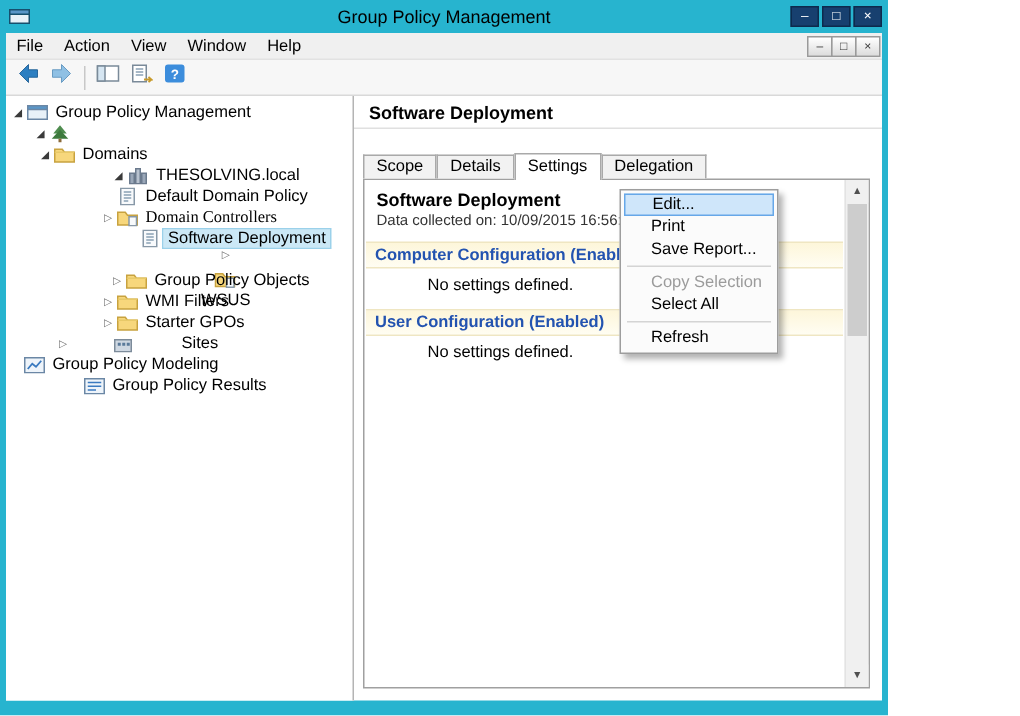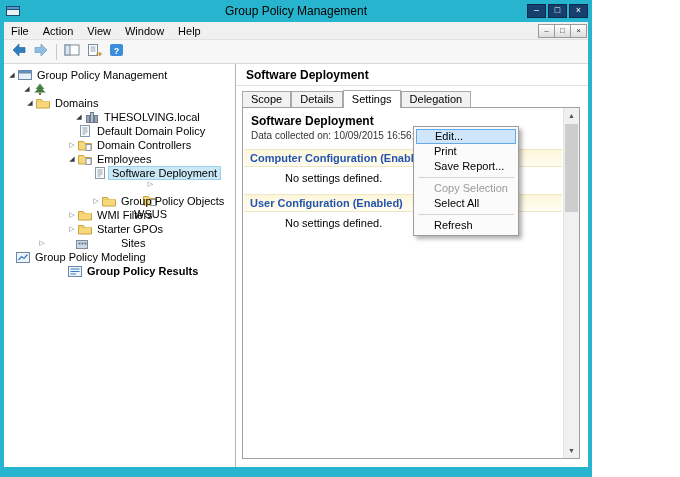--- a/index.html
+++ b/index.html
@@ -37,21 +37,21 @@
   .tree-row { height:14px; display:flex; align-items:center; font-size:11px; white-space:nowrap; }
   .expander { width:12px; flex:0 0 12px; text-align:center; font-size:7px; color:#707070; }
   .expander.exp { color:#3a3a3a; }
   .tree-icon { width:16px; flex:0 0 16px; display:inline-flex; align-items:center; }
   .tree-label { padding:0 3px; }
   .tree-row.selected .tree-label { background:var(--selection-bg,#cbe8f6); outline:1px solid var(--selection-border,#9bd1ea); }
 
   
   .right-pane { flex:1; display:flex; flex-direction:column; min-width:0; }
   .pane-title { font-size:12px; font-weight:bold; padding:4px 10px 3px; border-bottom:1px solid #e0e0e0; }
-  .tabs { height:18px; display:flex; align-items:flex-end; padding-left:6px; position:relative; z-index:2; margin-top:3px; }
+  .tabs { height:18px; display:flex; align-items:flex-end; padding-left:6px; position:relative; z-index:2; margin-top:15px; }
   .tab { height:16px; line-height:15px; background:#f2f2f2; border:1px solid #a9a9a9; border-bottom:none;
          padding:0 8px; font-size:11px; color:#000; }
   .tab.active { height:18px; line-height:17px; background:#fff; margin-bottom:-1px; }
 
   .report { flex:1; margin:0 8px 8px 6px; border:1px solid #a0a0a0; background:#fff; position:relative; overflow:hidden; }
   .report-content { position:absolute; left:0; top:0; right:16px; bottom:0; }
   .report-title { font-size:12px; font-weight:bold; padding:6px 8px 2px; }
   .report-collected { font-size:10px; color:#333; padding:0 8px 8px; }
   .band { margin:0 1px; background:linear-gradient(var(--band-bg,#fdf6da), #fffdf2);
           border-top:1px solid #efe6c2; border-bottom:1px solid #efe6c2;
@@ -192,39 +192,29 @@
             <svg width="14" height="12">
               <rect x="2.5" y="0.5" width="9" height="11" fill="#f8fafc" stroke="#8798a7"></rect>
               <line x1="4.5" y1="3" x2="9.5" y2="3" stroke="#8aa0b4"></line>
               <line x1="4.5" y1="5" x2="9.5" y2="5" stroke="#8aa0b4"></line>
               <line x1="4.5" y1="7" x2="9.5" y2="7" stroke="#8aa0b4"></line>
               <line x1="4.5" y1="9" x2="7.5" y2="9" stroke="#8aa0b4"></line>
             </svg>
           </span>
           <span class="tree-label">Default Domain Policy</span>
         </div>
-        <div class="tree-row" style="padding-left: 62px;">
+        <div class="tree-row" style="padding-left: 62px; font-family: Liberation Serif, serif;">
           <span class="expander">▷</span>
           <span class="tree-icon">
             <svg width="14" height="12">
               <path d="M0.5 2.5 L5.5 2.5 L7 4.5 L13.5 4.5 L13.5 11 L0.5 11 Z" fill="#f7d77c" stroke="#c8a23f"></path>
               <rect x="8" y="5.5" width="5" height="6" fill="#f8fafc" stroke="#8798a7"></rect>
             </svg>
           </span>
           <span class="tree-label">Domain Controllers</span>
-        </div>
-        <div class="tree-row" style="padding-left: 62px;">
-          <span class="expander exp">◢</span>
-          <span class="tree-icon">
-            <svg width="14" height="12">
-              <path d="M0.5 2.5 L5.5 2.5 L7 4.5 L13.5 4.5 L13.5 11 L0.5 11 Z" fill="#f7d77c" stroke="#c8a23f"></path>
-              <rect x="8" y="5.5" width="5" height="6" fill="#f8fafc" stroke="#8798a7"></rect>
-            </svg>
-          </span>
-          <span class="tree-label">Employees</span>
         </div>
         <div class="tree-row selected" style="padding-left: 77px;">
           <span class="expander"></span>
           <span class="tree-icon">
             <svg width="14" height="12">
               <rect x="2.5" y="0.5" width="9" height="11" fill="#f8fafc" stroke="#8798a7"></rect>
               <line x1="4.5" y1="3" x2="9.5" y2="3" stroke="#8aa0b4"></line>
               <line x1="4.5" y1="5" x2="9.5" y2="5" stroke="#8aa0b4"></line>
               <line x1="4.5" y1="7" x2="9.5" y2="7" stroke="#8aa0b4"></line>
               <line x1="4.5" y1="9" x2="7.5" y2="9" stroke="#8aa0b4"></line>
@@ -235,21 +225,21 @@
         <div class="tree-row" style="padding-left: 62px; flex-direction: column;">
           <span class="expander">▷</span>
           <span class="tree-icon">
             <svg width="14" height="12">
               <path d="M0.5 2.5 L5.5 2.5 L7 4.5 L13.5 4.5 L13.5 11 L0.5 11 Z" fill="#f7d77c" stroke="#c8a23f"></path>
               <rect x="8" y="5.5" width="5" height="6" fill="#f8fafc" stroke="#8798a7"></rect>
             </svg>
           </span>
           <span class="tree-label">WSUS</span>
         </div>
-        <div class="tree-row" style="padding-left: 86px;">
+        <div class="tree-row" style="padding-left: 68px;">
           <span class="expander">▷</span>
           <span class="tree-icon">
             <svg width="14" height="12">
               <path d="M0.5 2.5 L5.5 2.5 L7 4.5 L13.5 4.5 L13.5 11 L0.5 11 Z" fill="#f7d77c" stroke="#c8a23f"></path>
               <path d="M0.5 4.5 H13.5" stroke="#e8c968"></path>
             </svg>
           </span>
           <span class="tree-label">Group Policy Objects</span>
         </div>
         <div class="tree-row" style="padding-left: 62px;">
@@ -287,21 +277,21 @@
         <div class="tree-row" style="">
           <span class="expander"></span>
           <span class="tree-icon">
             <svg width="14" height="12">
               <rect x="0.5" y="1.5" width="13" height="10" fill="#eef4fa" stroke="#6b87a5"></rect>
               <polyline points="2.5,9 5.5,5.5 8,7.5 11.5,3.5" fill="none" stroke="#3a7ac0" stroke-width="1.2"></polyline>
             </svg>
           </span>
           <span class="tree-label">Group Policy Modeling</span>
         </div>
-        <div class="tree-row" style="padding-left: 52px; font-weight: bold;">
+        <div class="tree-row" style="padding-left: 40px;">
           <span class="expander"></span>
           <span class="tree-icon">
             <svg width="14" height="12">
               <rect x="0.5" y="1.5" width="13" height="10" fill="#eef4fa" stroke="#6b87a5"></rect>
               <line x1="2.5" y1="4" x2="11.5" y2="4" stroke="#3a7ac0"></line>
               <line x1="2.5" y1="6.5" x2="11.5" y2="6.5" stroke="#3a7ac0"></line>
               <line x1="2.5" y1="9" x2="8" y2="9" stroke="#3a7ac0"></line>
             </svg>
           </span>
           <span class="tree-label">Group Policy Results</span>

